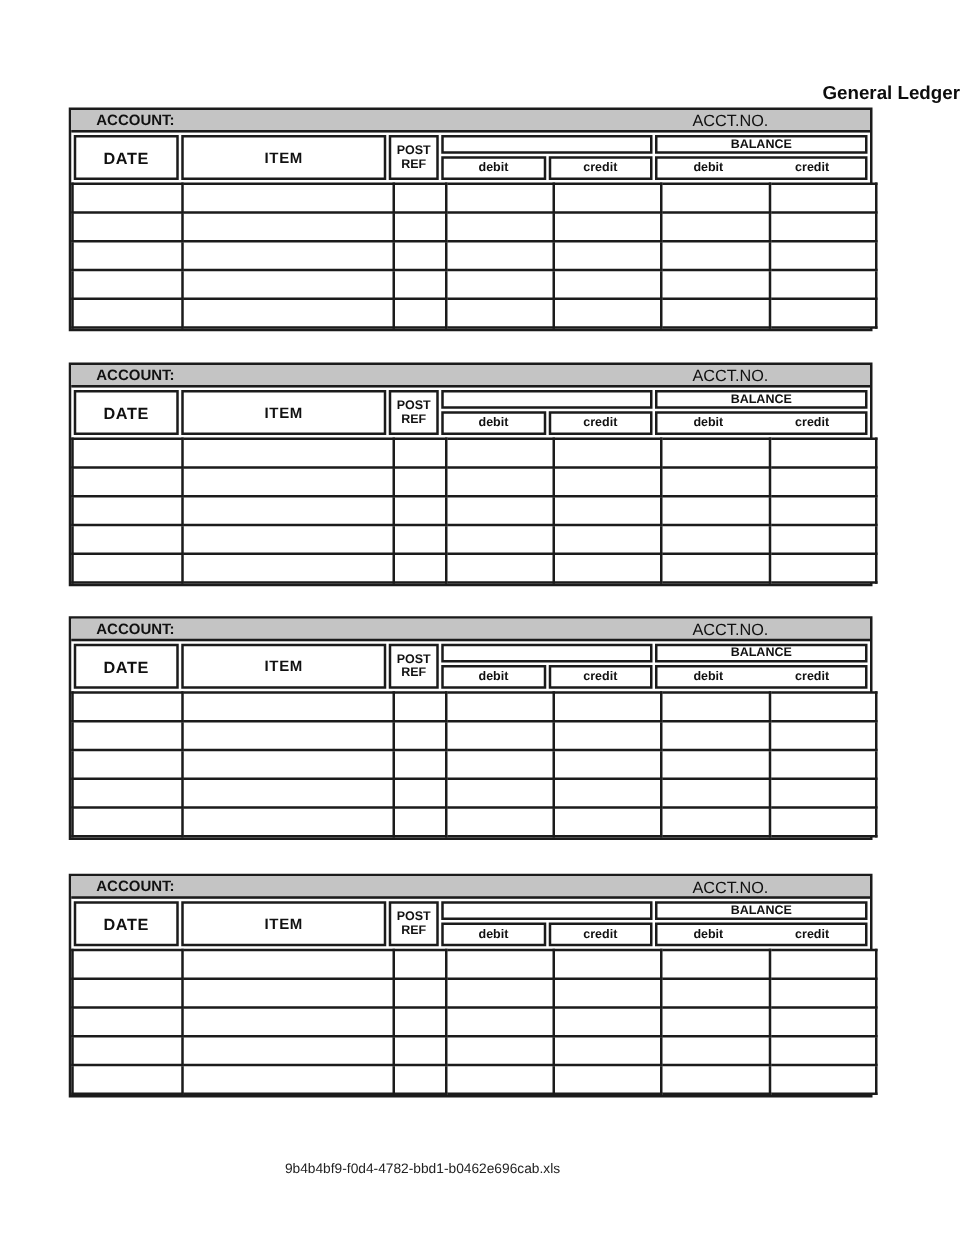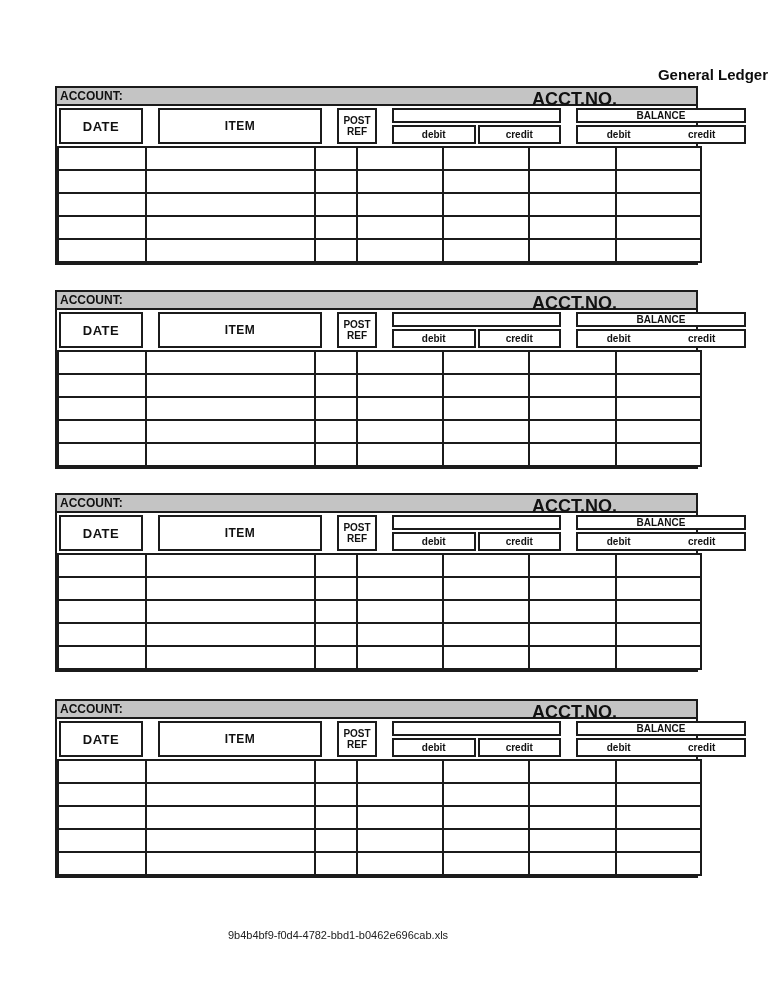--- a/index.html
+++ b/index.html
@@ -14,29 +14,29 @@
     box-sizing:border-box; padding-left:72px;
     text-align:right; font-size:15px; font-weight:bold; color:#0d0d0d;
   }
   .block {
     position:absolute; left:55px; width:643px;
     box-sizing:border-box; border:2px solid #1b1b1b; background:#fff;
   }
   .account-bar {
     height:16px; background:#c4c4c4; border-bottom:2px solid #1b1b1b;
     position:relative; display:flex; align-items:center;
-    padding-left:3px; font-weight:bold; font-size:12px;
+    padding-left:20px; font-weight:bold; font-size:12px;
   }
   .acctno-label {
-    position:absolute; left:475px; top:1px;
-    font-size:18px; font-weight:bold;
+    position:absolute; left:497px; top:1px;
+    font-size:13px; font-weight:normal;
   }
   .head {
     padding:2px; height:36px;
-    display:grid; grid-template-columns:84px 164px 40px 169px 170px; gap:15px;
+    display:grid; grid-template-columns:84px 164px 40px 169px 170px; gap:2px;
   }
   .hcell {
     box-sizing:border-box; border:2px solid #1b1b1b; background:#fff;
     display:flex; align-items:center; justify-content:center;
     font-weight:bold; text-align:center;
   }
   .c-date { font-size:13px; letter-spacing:0.5px; }
   .c-item { font-size:12px; letter-spacing:0.5px; }
   .c-postref { font-size:10px; line-height:1.15; flex-direction:column; }
   .group { display:flex; flex-direction:column; gap:2px; }

